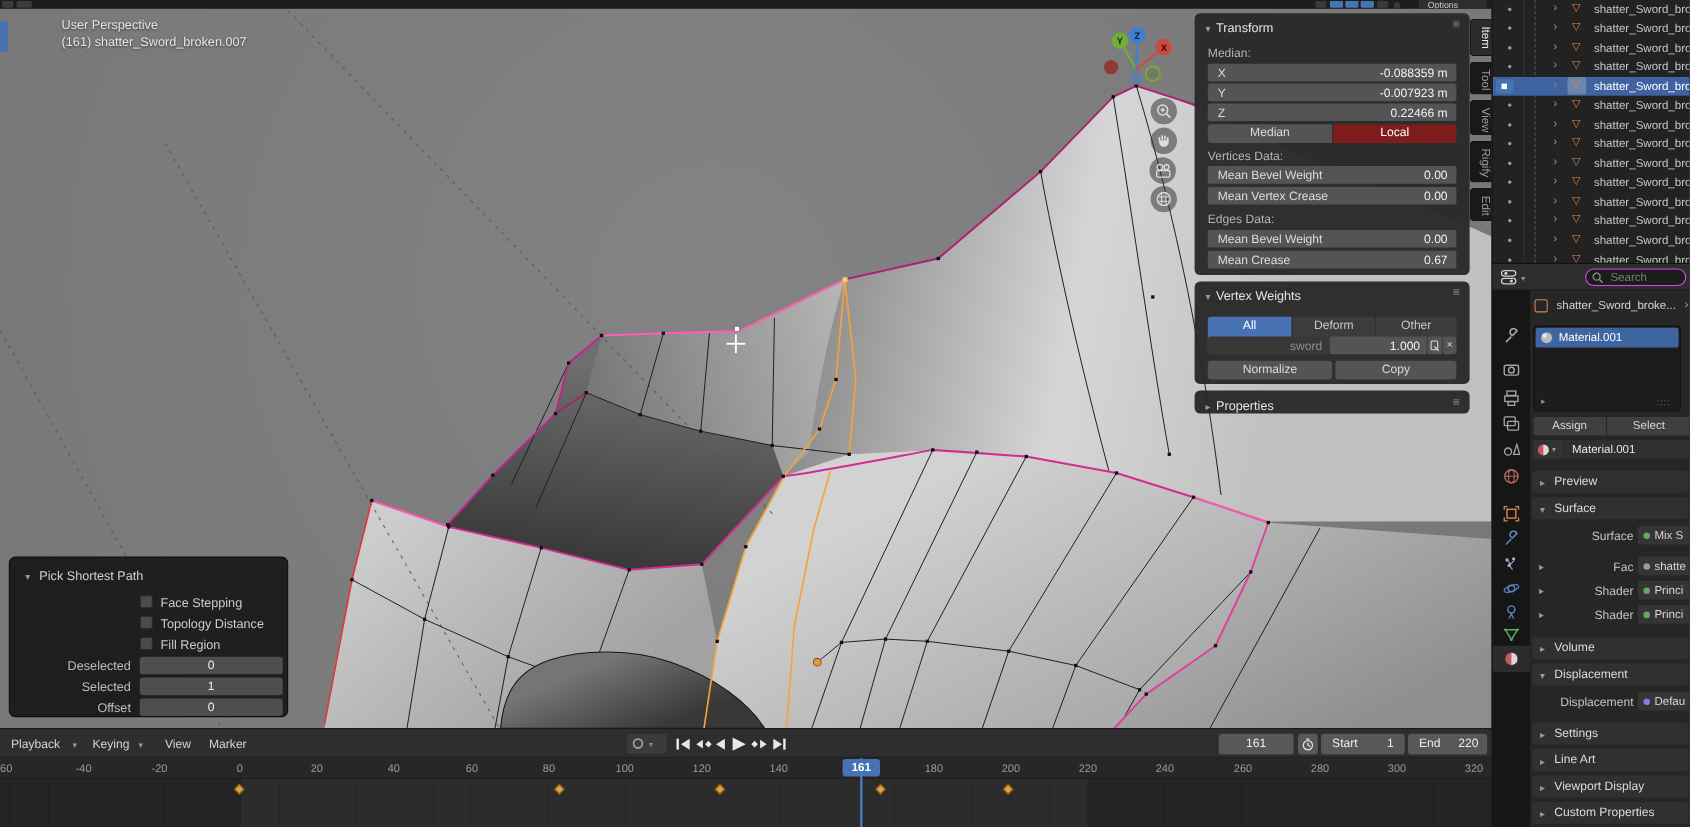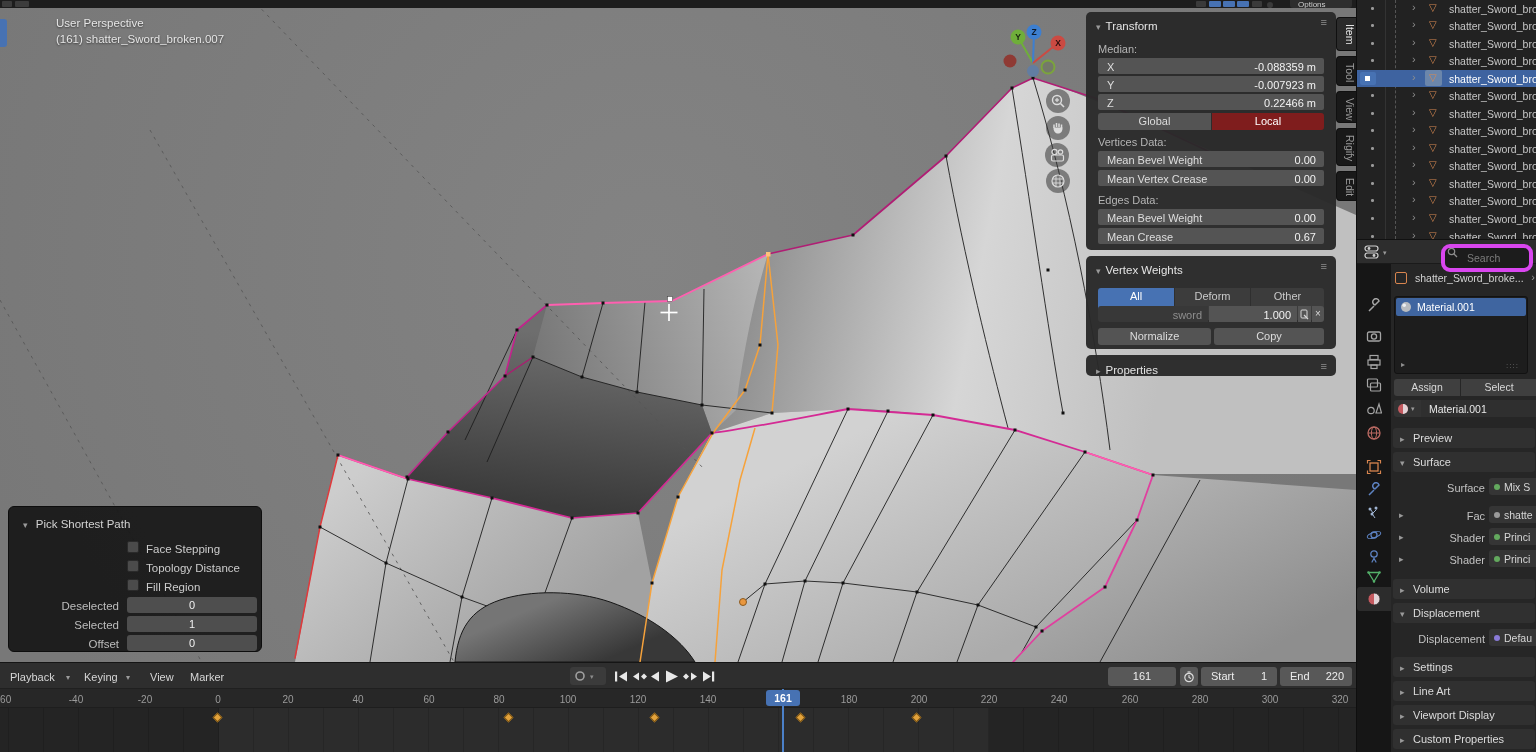--- a/index.html
+++ b/index.html
@@ -67,21 +67,21 @@
   #props-iconcol { position:absolute; left:0; top:24px; width:34px; height:489px; background:#161616; }
   .picon { position:absolute; left:9px; width:16px; height:16px; }
   .phdr { position:absolute; left:36px; width:142px; height:20px; background:#303030; border-radius:3px; overflow:hidden; }
   .phdr .c { position:absolute; left:7px; top:6px; color:#9a9a9a; font-size:9px; }
   .phdr .t { position:absolute; left:20px; top:4px; color:#dcdcdc; font-size:11px; }
   .prowlbl { position:absolute; width:96px; text-align:right; color:#c2c2c2; font-size:11px; }
   .pwidget { position:absolute; left:132px; width:48px; height:17px; background:#353535; border-radius:3px 0 0 3px; overflow:hidden; }
   .pwidget .dot { position:absolute; left:5px; top:5.5px; width:6px; height:6px; border-radius:50%; }
   .pwidget .wv { position:absolute; left:15px; top:3px; color:#d6d6d6; font-size:10.5px; }
   .prowchev { position:absolute; left:42px; color:#9a9a9a; font-size:9px; }
-  #searchbox { position:absolute; left:84px; top:4px; width:92px; height:28px; background:#1c1c1c; border:4px solid #d946ef; border-radius:9px; color:#cfcfcf; font-size:10.5px; padding-left:22px; outline:none; }
+  #searchbox { position:absolute; left:84px; top:4px; width:92px; height:16px; background:#1c1c1c; border:1px solid #d946ef; border-radius:9px; color:#cfcfcf; font-size:10.5px; padding-left:22px; outline:none; }
   #searchbox::placeholder { color:#7d7d7d; }
 </style>
 </head>
 <body>
 
 <div id="root">
 
   <svg class="abs" width="1356" height="662" viewBox="0 0 1356 662" style="left:0;top:0;">
     <defs>
       <linearGradient id="gA" gradientUnits="userSpaceOnUse" x1="730" y1="300" x2="1160" y2="380">
@@ -333,21 +333,21 @@
           <span class="v">-0.088359 m</span>
       </div>
       <div class="nrow" style="top:64px;">
         <span class="l">Y</span>
           <span class="v">-0.007923 m</span>
       </div>
       <div class="nrow" style="top:82px;">
         <span class="l">Z</span>
           <span class="v">0.22466 m</span>
       </div>
-      <div class="segbtn" style="left:12px;width:113px;top:101px;border-radius:3px 0 0 3px;">Global</div>
+      <div class="segbtn" style="left:12px;width:113px;top:101px;border-radius:3px 0 0 3px;">Median</div>
       <div class="segbtn" style="left:126px;width:112px;top:101px;border-radius:0 3px 3px 0;background:#7f1d1d;color:#fff;">Local</div>
       <span class="nlabel" style="top:124px;">Vertices Data:</span>
       <div class="nrow" style="top:139px;">
         <span class="l">Mean Bevel Weight</span>
           <span class="v">0.00</span>
       </div>
       <div class="nrow" style="top:158px;">
         <span class="l">Mean Vertex Crease</span>
           <span class="v">0.00</span>
       </div>

